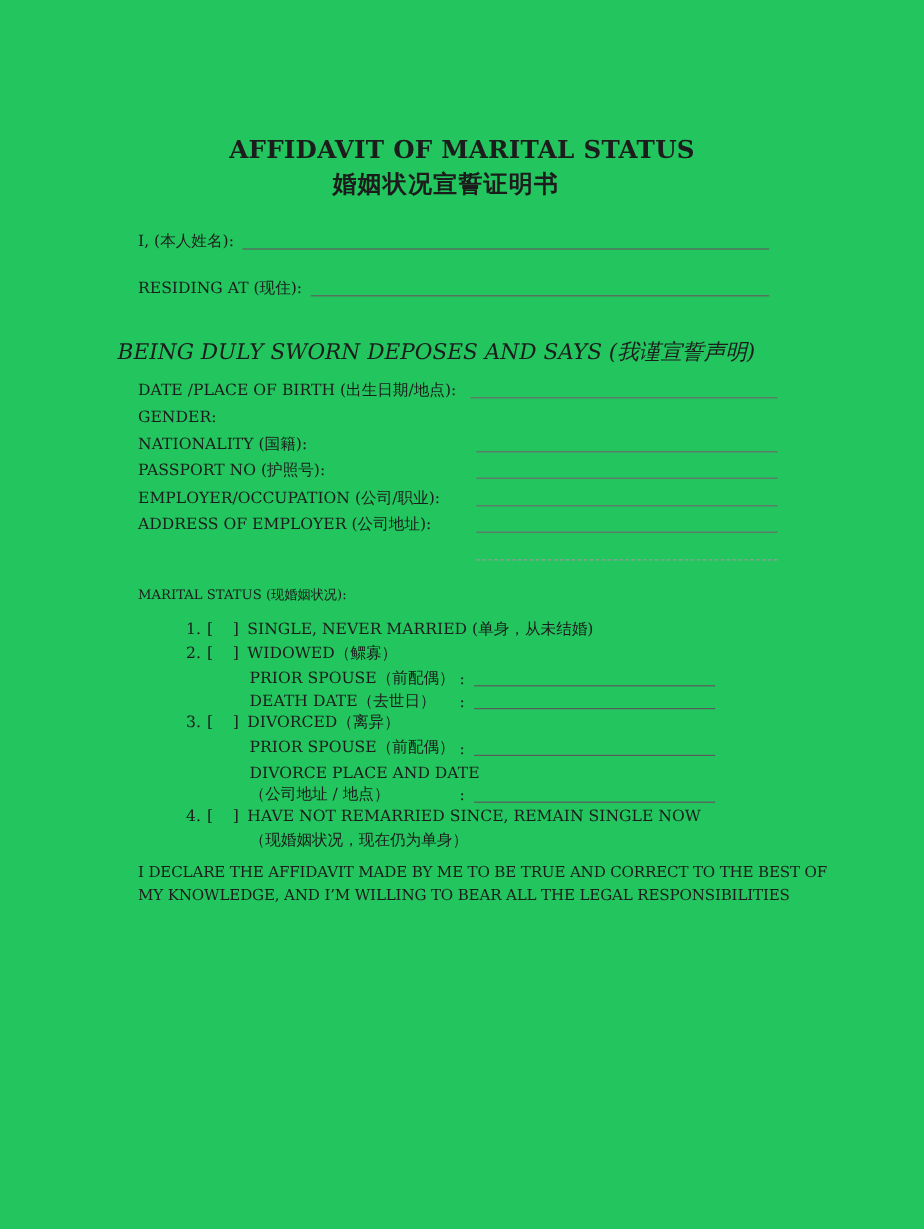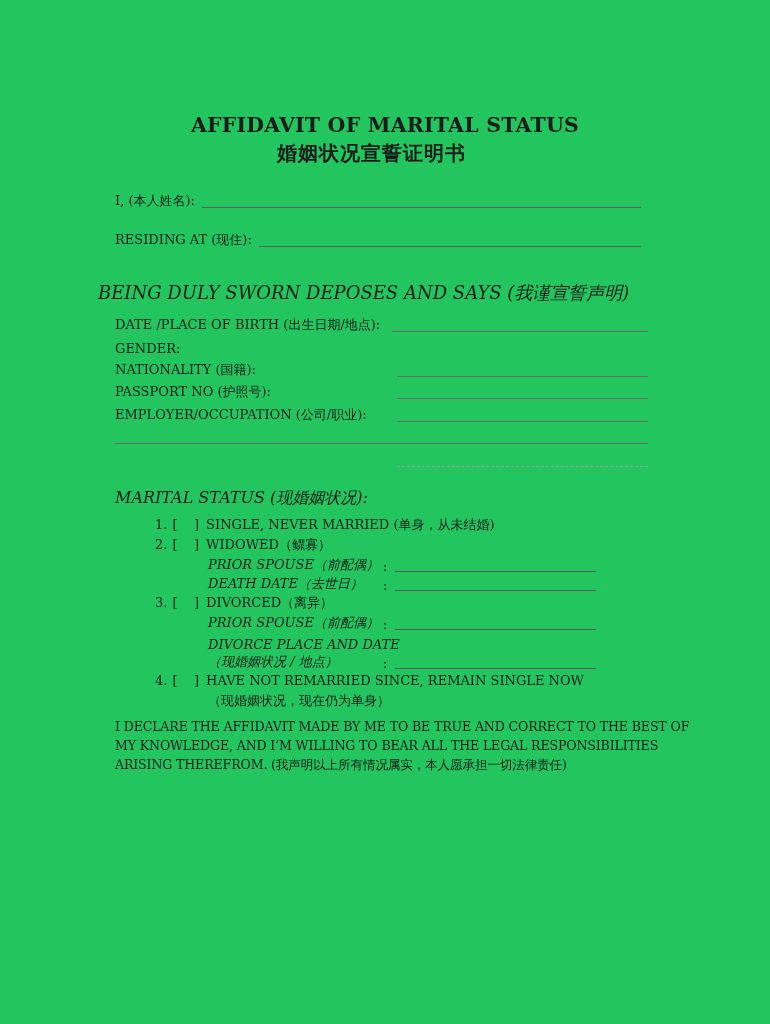--- a/index.html
+++ b/index.html
@@ -25,28 +25,28 @@
 
   .sworn { top: 281px; left: 98px; font-style: italic; font-size: 18px; }
 
   .info { top: 311px; left: 115px; width: 540px; }
   .irow { height: 22.5px; display: flex; align-items: flex-end; gap: 12px; }
   .lbl-col { flex: none; width: 270px; white-space: nowrap; }
   .fieldline { flex: 1; height: 0; border-bottom: 1.4px solid #6b6b6b; margin: 0 7px 2px 0; }
   .fieldline.dashed { border-bottom: 1.4px dashed #9a9a9a; }
   .gender-cell { flex: 1; display: flex; justify-content: space-between; margin-right: 7px; white-space: nowrap; }
 
-  .marital-heading { top: 488px; left: 115px; font-style: italic; font-size: 16px; }
+  .marital-heading { top: 488px; left: 115px; font-size: 11px; }
   .mlist { top: 515px; left: 115px; width: 540px; }
   .mrow { line-height: 19.5px; white-space: nowrap; }
   .num { display: inline-block; margin-left: 40px; }
   .cb { margin-left: 5px; }
   .opt-label { margin-left: 7px; text-align: right; }
   .sub { display: flex; align-items: flex-end; height: 19.5px; margin-left: 93px; }
-  .slbl { flex: none; width: 175px; white-space: nowrap; font-style: italic; }
+  .slbl { flex: none; width: 175px; white-space: nowrap; }
   .scolon { flex: none; width: 12px; }
   .sline { flex: none; width: 201px; height: 0; border-bottom: 1.4px solid #5a5a5a; margin-bottom: 2px; }
   .note { margin-left: 93px; }
 
   .declaration { top: 718px; left: 115px; width: 545px; font-size: 12.6px; line-height: 18.8px; letter-spacing: -0.15px; white-space: nowrap; }
   .sig { top: 790px; left: 385px; line-height: 22.5px; font-size: 13.5px; }
 </style>
 </head>
 <body>
 
@@ -80,20 +80,21 @@
     </div>
     <div class="irow">
       <span class="lbl-col">PASSPORT NO (护照号):</span>
       <div class="fieldline"></div>
     </div>
     <div class="irow">
       <span class="lbl-col">EMPLOYER/OCCUPATION (公司/职业):</span>
       <div class="fieldline"></div>
     </div>
     <div class="irow">
+      <span class="lbl-col">ADDRESS OF EMPLOYER (公司地址):</span>
       <div class="fieldline"></div>
     </div>
     <div class="irow">
       <span class="lbl-col"></span>
       <div class="fieldline dashed"></div>
     </div>
   </div>
 
   <div class="abs marital-heading">MARITAL STATUS (现婚姻状况):</div>
 
@@ -119,30 +120,29 @@
     </div>
     <div class="sub">
       <span class="slbl">PRIOR SPOUSE（前配偶）</span>
       <span class="scolon">:</span>
       <div class="sline"></div>
     </div>
     <div class="sub">
       <span class="slbl">DIVORCE PLACE AND DATE</span>
     </div>
     <div class="sub">
-      <span class="slbl">（现婚姻状况 / 地点）</span>
+      <span class="slbl">（公司地址 / 地点）</span>
       <span class="scolon">:</span>
       <div class="sline"></div>
     </div>
     <div class="mrow">
       <span class="num">4.</span><span class="cb">[&nbsp;&nbsp;&nbsp;&nbsp;]</span><span class="opt-label">HAVE NOT REMARRIED SINCE, REMAIN SINGLE NOW</span>
     </div>
     <div class="mrow note">（现婚姻状况，现在仍为单身）</div>
   </div>
 
   <div class="abs declaration">
     <div>I DECLARE THE AFFIDAVIT MADE BY ME TO BE TRUE AND CORRECT TO THE BEST OF</div>
     <div>MY KNOWLEDGE, AND I’M WILLING TO BEAR ALL THE LEGAL RESPONSIBILITIES</div>
-    <div>ARISING THEREFROM. (我声明以上所有情况属实，本人愿承担一切法律责任)</div>
   </div>
 
 
 </div>
 
 </body></html>

